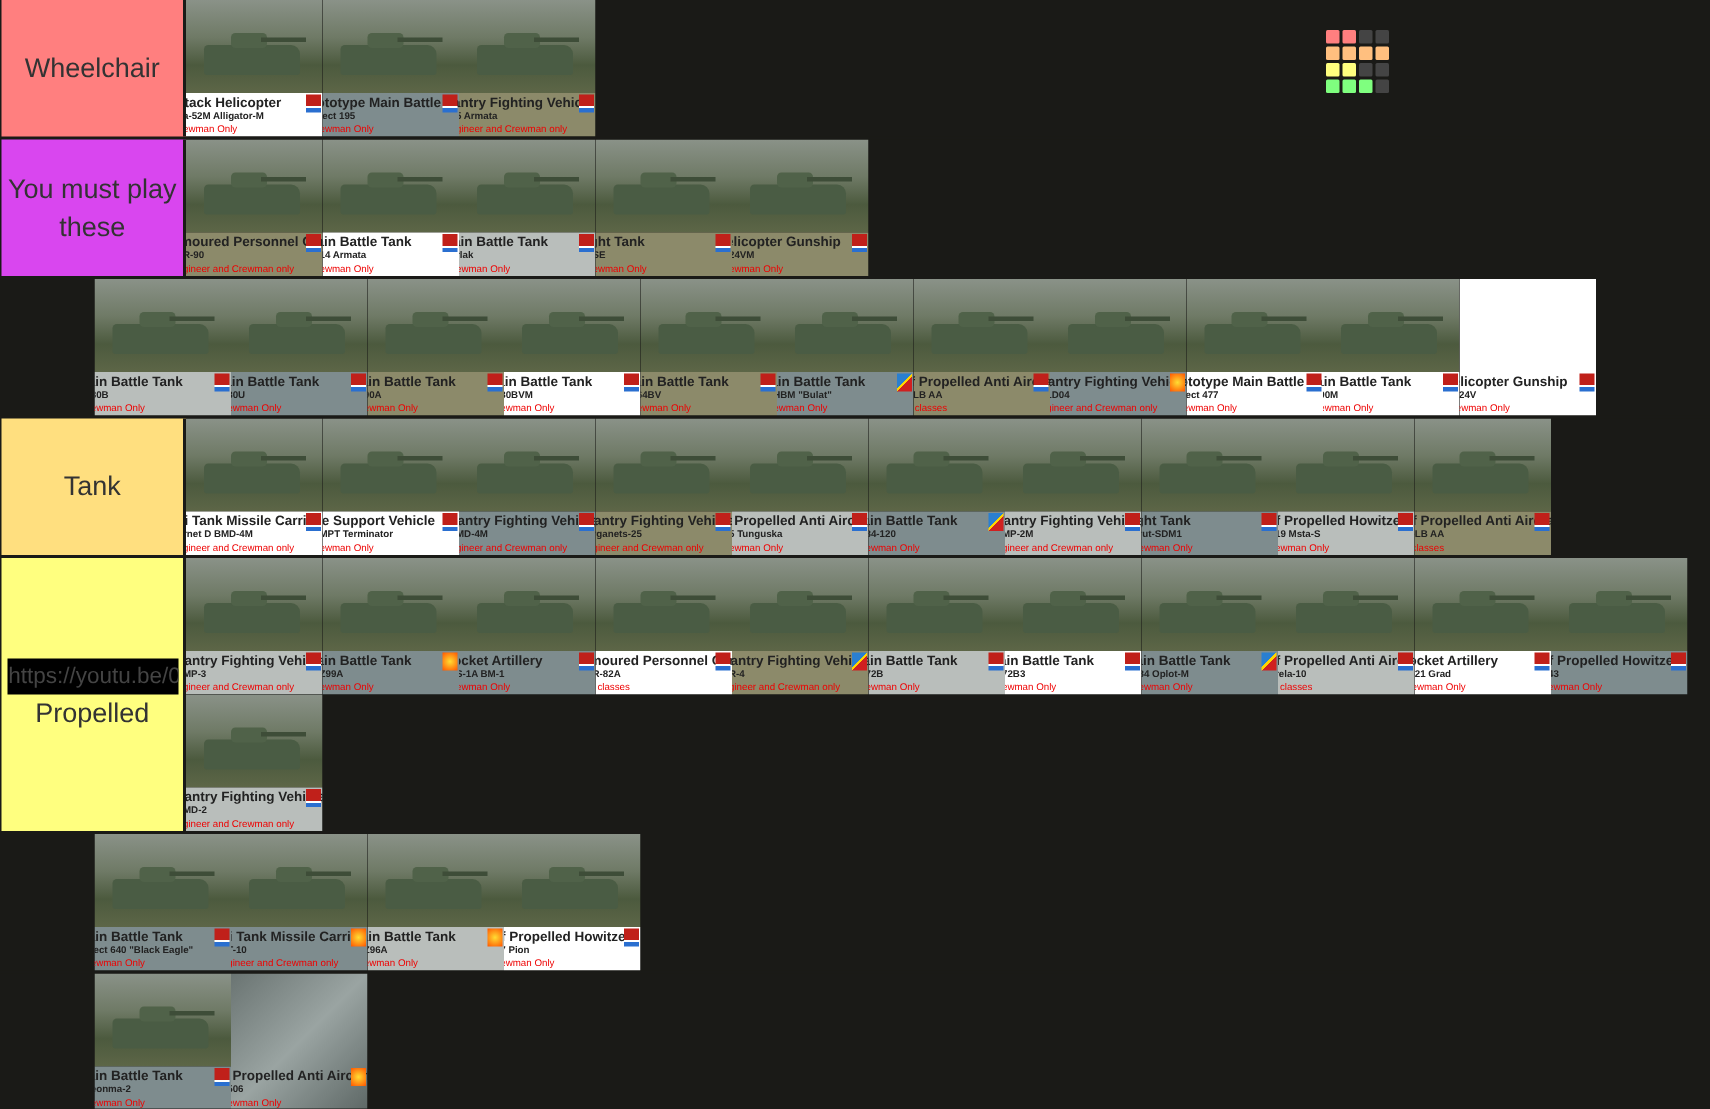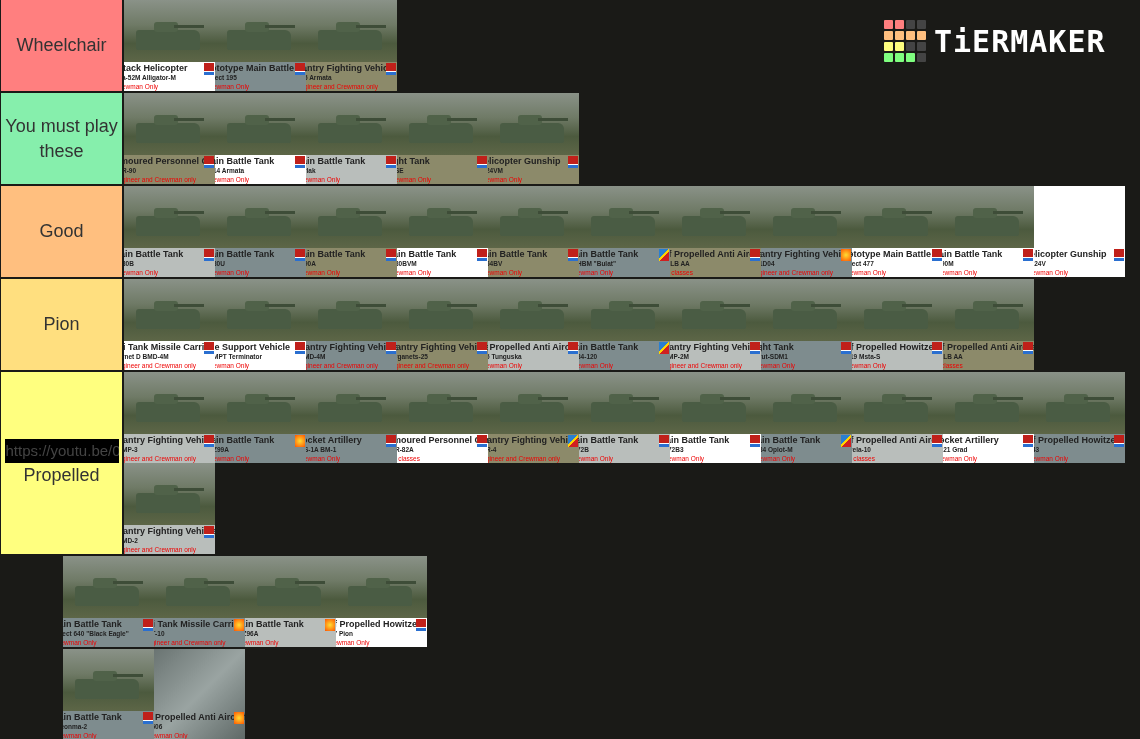--- a/index.html
+++ b/index.html
@@ -69,21 +69,21 @@
           <div class="info olive">
             <span class="cls">antry Fighting Vehicle</span>
             <span class="nm">5 Armata</span>
             <span class="req">gineer and Crewman only</span>
             <span class="flag "></span>
           </div>
         </div>
       </div>
     </div>
     <div class="tier">
-      <div class="label" style="background: #86efac;">
+      <div class="label" style="background: #d946ef;">
         <span>You must play these</span>
       </div>
       <div class="items">
         <div class="card">
           <div class="photo">
             <div class="tank"></div>
           </div>
           <div class="info olive">
             <span class="cls">moured Personnel Carrier</span>
             <span class="nm">R-90</span>
@@ -131,23 +131,20 @@
           <div class="info olive">
             <span class="cls">elicopter Gunship</span>
             <span class="nm">24VM</span>
             <span class="req">ewman Only</span>
             <span class="flag "></span>
           </div>
         </div>
       </div>
     </div>
     <div class="tier">
-      <div class="label" style="background: rgb(255, 191, 127);">
-        <span>Good</span>
-      </div>
       <div class="items">
         <div class="card">
           <div class="photo">
             <div class="tank"></div>
           </div>
           <div class="info ">
             <span class="cls">ain Battle Tank</span>
             <span class="nm">80B</span>
             <span class="req">ewman Only</span>
             <span class="flag "></span>
@@ -258,21 +255,21 @@
             <span class="cls">elicopter Gunship</span>
             <span class="nm">-24V</span>
             <span class="req">ewman Only</span>
             <span class="flag "></span>
           </div>
         </div>
       </div>
     </div>
     <div class="tier">
       <div class="label" style="background: rgb(255, 223, 127);">
-        <span>Pion</span>
+        <span>Tank</span>
       </div>
       <div class="items">
         <div class="card">
           <div class="photo">
             <div class="tank"></div>
           </div>
           <div class="info white">
             <span class="cls">ti Tank Missile Carrier</span>
             <span class="nm">rnet D BMD-4M</span>
             <span class="req">gineer and Crewman only</span>
@@ -606,14 +603,13 @@
       <span style="background: rgb(255, 191, 127);"></span>
       <span style="background: rgb(255, 255, 127);"></span>
       <span style="background: rgb(255, 255, 127);"></span>
       <span style="background: rgb(68, 68, 68);"></span>
       <span style="background: rgb(68, 68, 68);"></span>
       <span style="background: rgb(127, 255, 127);"></span>
       <span style="background: rgb(127, 255, 127);"></span>
       <span style="background: rgb(127, 255, 127);"></span>
       <span style="background: rgb(68, 68, 68);"></span>
     </div>
-  <span class="logotext">TiERMAKER</span>
 </div>
 
 </body></html>

